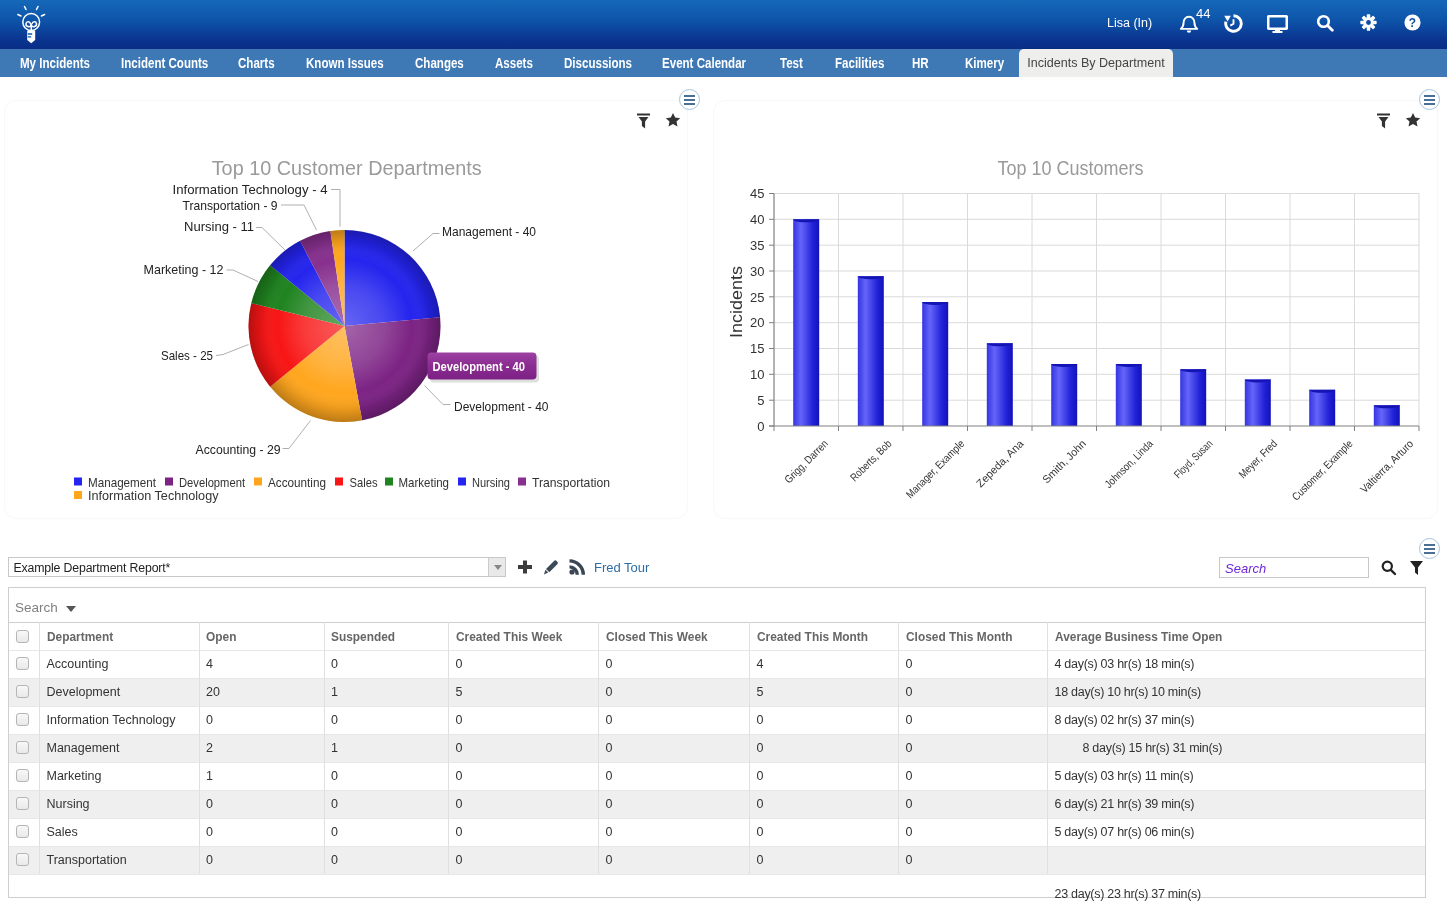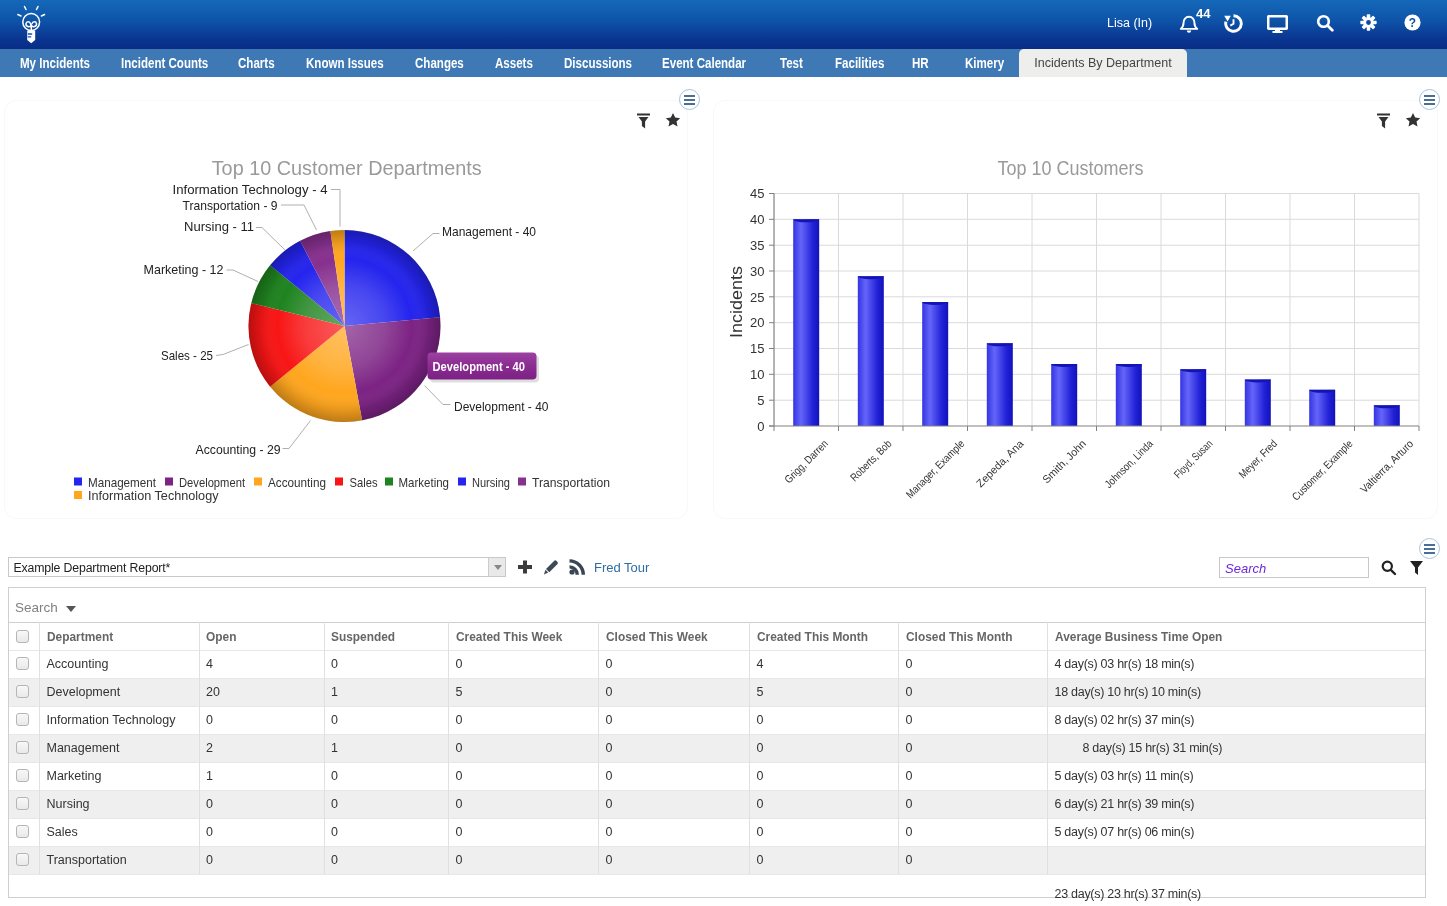--- a/index.html
+++ b/index.html
@@ -32,21 +32,21 @@
 <path d="M9.5 3.5 l1.5 3 M23 3.5 l-1.5 3 M2.8 11.5 l3.2 1.5 M29.6 11.5 l-3.2 1.5"></path>
 </g>
 <path d="M12.2 27.8 h8 v9.2 l-4 3.2 l-4 -3.2 z" fill="#fff"></path>
 <path d="M12.8 31 h4.4 M12.8 33.8 h3.4" stroke="#0d55aa" stroke-width="1.3"></path>
 </svg>
 <span class="abs" style="left:1107px;top:16px;color:#fff;font-size:12.5px;">Lisa (In)</span>
 <svg class="abs" style="left:1179px;top:14.5px" width="20" height="20" viewBox="0 0 20 20">
 <path d="M10 1.8 c-3.5 0 -5.4 2.7 -5.4 5.7 c0 3.6 -1.5 5.3 -2.8 6.4 h16.4 c-1.3 -1.1 -2.8 -2.8 -2.8 -6.4 c0 -3 -1.9 -5.7 -5.4 -5.7 z" fill="none" stroke="#fff" stroke-width="1.9" stroke-linejoin="round"></path>
 <path d="M7.8 15.6 a2.2 2.2 0 0 0 4.4 0 z" fill="#fff"></path>
 </svg>
-<span class="abs" style="left:1196px;top:6px;color:#fff;font-size:13px;font-weight:bold">44</span>
+<span class="abs" style="left:1196px;top:6px;color:#fff;font-size:13px;font-weight:normal">44</span>
 <svg class="abs" style="left:1224px;top:14px" width="19" height="19" viewBox="0 0 19 19">
 <path d="M9.5 1.7 a7.8 7.8 0 1 1 -7.6 6" fill="none" stroke="#fff" stroke-width="2.9"></path>
 <path d="M0.2 1.8 l6.6 0 -3.2 5.6 z" fill="#fff"></path>
 <path d="M9.5 5.2 v4.5 l-3.2 1.9" stroke="#fff" stroke-width="1.9" fill="none"></path>
 </svg>
 <svg class="abs" style="left:1267px;top:15px" width="21" height="18" viewBox="0 0 21 18">
 <rect x="1.2" y="1.2" width="18.6" height="12.6" rx="1" fill="none" stroke="#fff" stroke-width="2.6"></rect>
 <rect x="8" y="13.8" width="5" height="2.6" fill="#fff"></rect>
 <rect x="5.5" y="16" width="10" height="2" fill="#fff"></rect>
 </svg>
@@ -83,21 +83,21 @@
 <span class="tab" style="left:238px">Charts</span>
 <span class="tab" style="left:306px">Known Issues</span>
 <span class="tab" style="left:415px">Changes</span>
 <span class="tab" style="left:495px">Assets</span>
 <span class="tab" style="left:564px">Discussions</span>
 <span class="tab" style="left:662px">Event Calendar</span>
 <span class="tab" style="left:780px">Test</span>
 <span class="tab" style="left:835px">Facilities</span>
 <span class="tab" style="left:912px">HR</span>
 <span class="tab" style="left:965px">Kimery</span>
-<div class="activetab" style="left:1019px;width:168px"><span>Incidents By Department</span></div>
+<div class="activetab" style="left:1019px;width:154px"><span>Incidents By Department</span></div>
 <svg class="abs" style="left:1198px;top:58px" width="11" height="11" viewBox="0 0 11 11">
       <path d="M4 0 h3 v4 h4 v3 h-4 v4 h-3 v-4 h-4 v-3 h4 z" fill="#fff"></path>
     </svg>
 </div>
 
 <div class="abs" style="left:4px;top:100px;width:684px;height:419px;border:1px solid #f7f8f8;border-radius:12px;background:#fff"></div>
 <div class="abs" style="left:713px;top:100px;width:725px;height:419px;border:1px solid #f7f8f8;border-radius:12px;background:#fff"></div>
 <div class="hamb" style="left:679px;top:89px">
     <i style="top:4.5px"></i>
     <i style="top:8.8px"></i>

